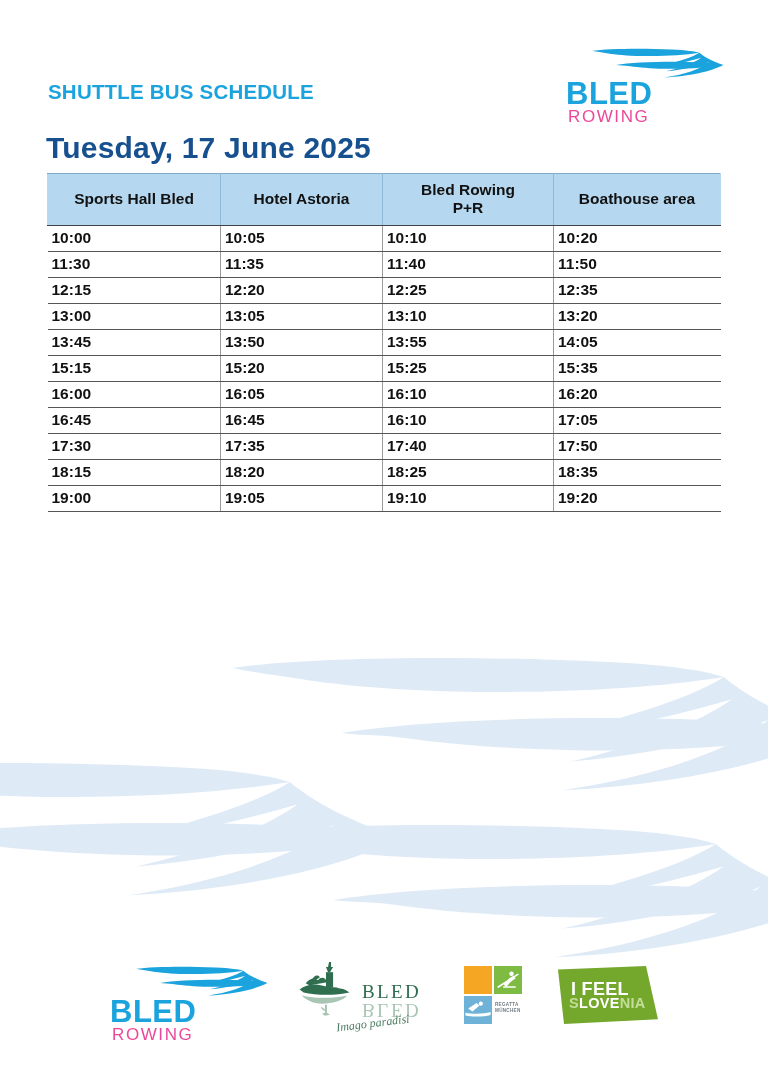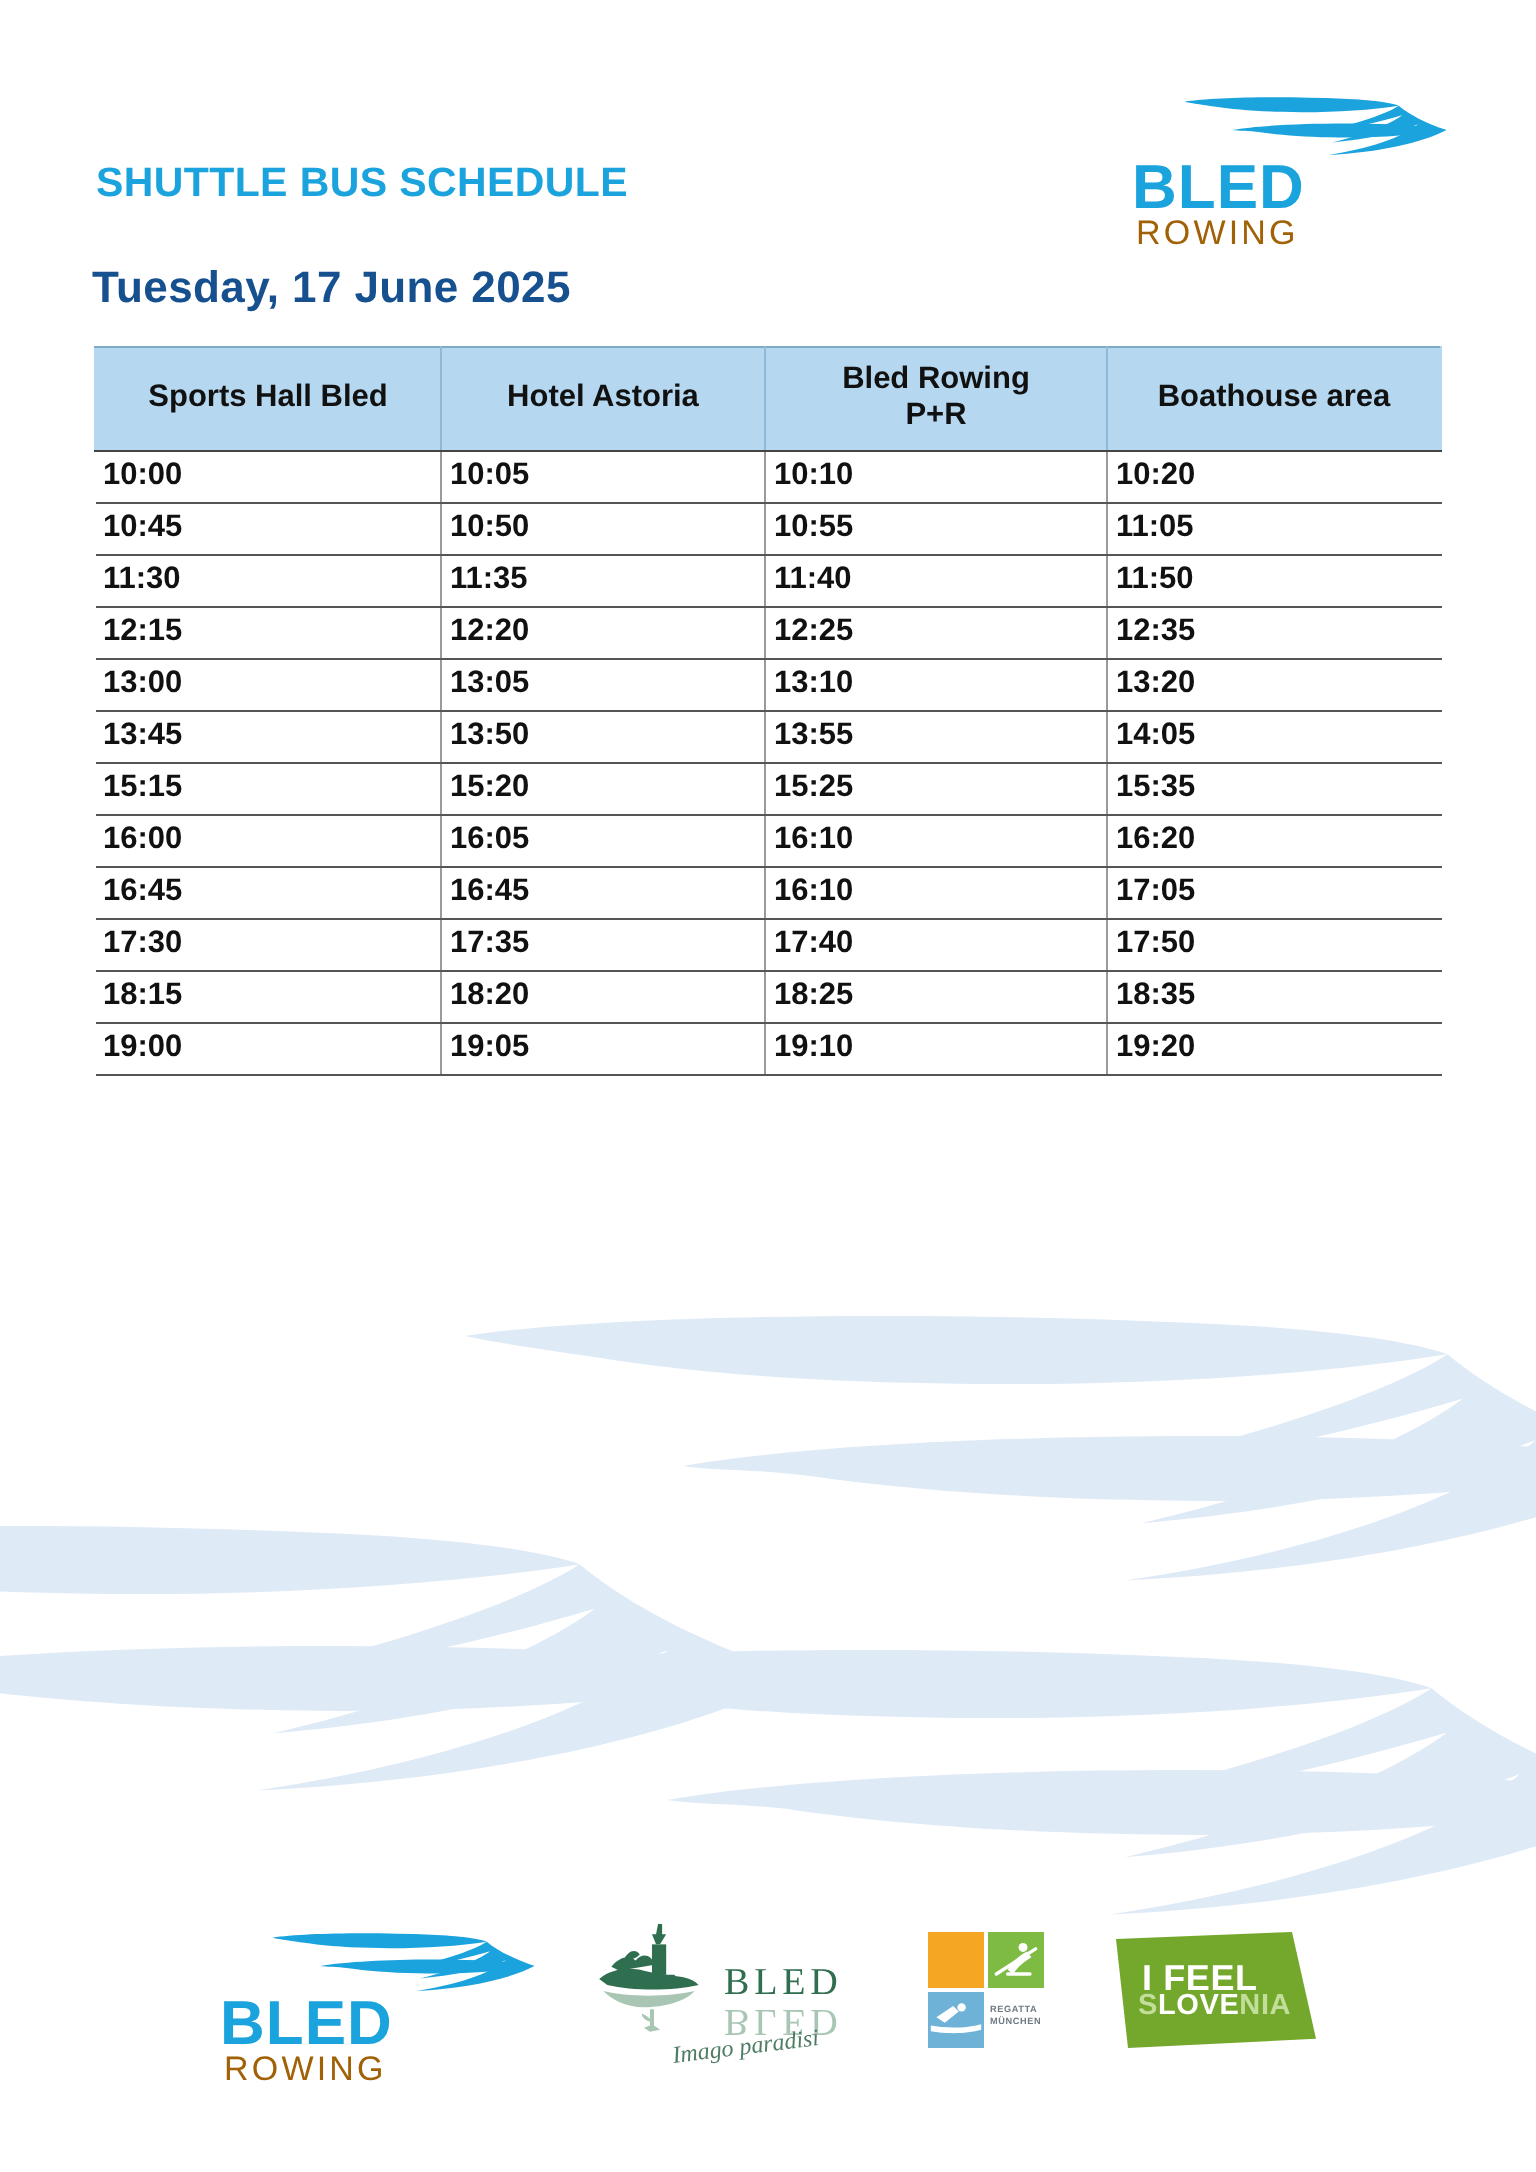--- a/index.html
+++ b/index.html
@@ -66,31 +66,31 @@
   .bled-logo .mark { position: absolute; }
   .bled-logo .word-bled {
     position: absolute;
     font-weight: bold;
     color: #1ba3dd;
     letter-spacing: 0.5px;
     line-height: 1;
   }
   .bled-logo .word-rowing {
     position: absolute;
-    color: #a16207;
+    color: #ec4899;
     letter-spacing: 1.6px;
     line-height: 1;
   }
 
   
   #date-title {
     position: absolute;
     left: 46px;
     top: 131px;
-    font-size: 22px;
+    font-size: 30px;
     font-weight: bold;
     color: #17508f;
     letter-spacing: 0.2px;
     white-space: nowrap;
   }
 
   
   #schedule-table {
     position: absolute;
     left: 47px;
@@ -276,26 +276,20 @@
       </tr>
     </thead>
     <tbody id="schedule-body">
         <tr>
           <td>10:00</td>
           <td>10:05</td>
           <td>10:10</td>
           <td>10:20</td>
         </tr>
         <tr>
-          <td>10:45</td>
-          <td>10:50</td>
-          <td>10:55</td>
-          <td>11:05</td>
-        </tr>
-        <tr>
           <td>11:30</td>
           <td>11:35</td>
           <td>11:40</td>
           <td>11:50</td>
         </tr>
         <tr>
           <td>12:15</td>
           <td>12:20</td>
           <td>12:25</td>
           <td>12:35</td>

